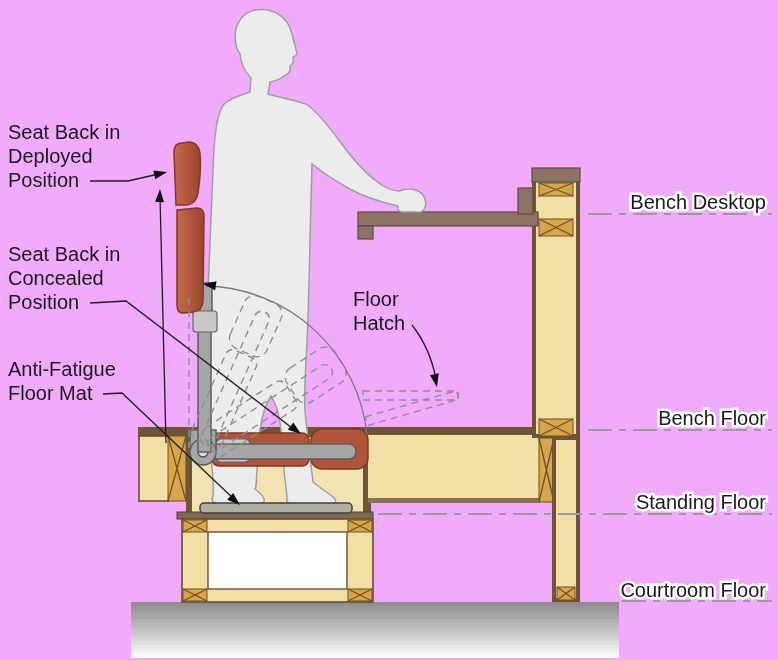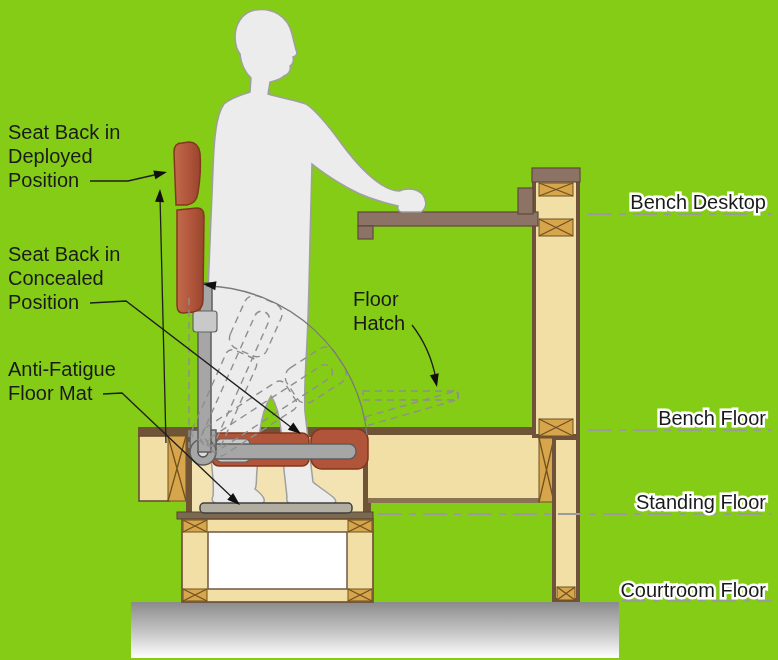--- a/index.html
+++ b/index.html
@@ -1,16 +1,16 @@
 <!DOCTYPE html>
 <html style="--wood-tan: #f1dfa6; --wood-tan-light: #f3e3b2; --blocking-gold: #d7a54b; --blocking-line: #6f521f; --outline-brown: #6b4c34; --wall-brown: #6f523a; --desk-brown: #8d7366; --desk-edge: #5d4a3d; --band-brown: #6f5536; --slab-brown: #7a6a52; --metal-gray: #a6a6a6; --mat-gray: #b2ada1; --seat-red: #b0553a; --seat-red-dark: #84371f; --figure-gray: #ececec; --ground-gray: #8b8b8b; --label-color: #1a1a1a; --line-gray: #9b9b9b;"><head>
 <meta charset="utf-8">
 <style>
   html,body{margin:0;padding:0;background:#fff;}
-  #stage{position:relative;width:778px;height:660px;background:#84cc16;overflow:hidden;
+  #stage{position:relative;width:778px;height:660px;background:#f0abfc;overflow:hidden;
          font-family:"Liberation Sans",sans-serif;}
   svg{display:block;}
   .wall{fill:var(--wood-tan);stroke:var(--wall-brown);stroke-width:4;}
   .wood{fill:var(--wood-tan);stroke:var(--outline-brown);stroke-width:1.6;}
   .gold{fill:var(--blocking-gold);stroke:var(--blocking-line);stroke-width:1;}
   .xline{stroke:var(--blocking-line);stroke-width:1.3;fill:none;}
   .brown{fill:var(--desk-brown);stroke:var(--desk-edge);stroke-width:1.2;}
   .band{fill:var(--band-brown);stroke:none;}
   .slab{fill:var(--slab-brown);stroke:#55452f;stroke-width:1;}
   .metal{fill:var(--metal-gray);stroke:#5e5e5e;stroke-width:1.5;}

